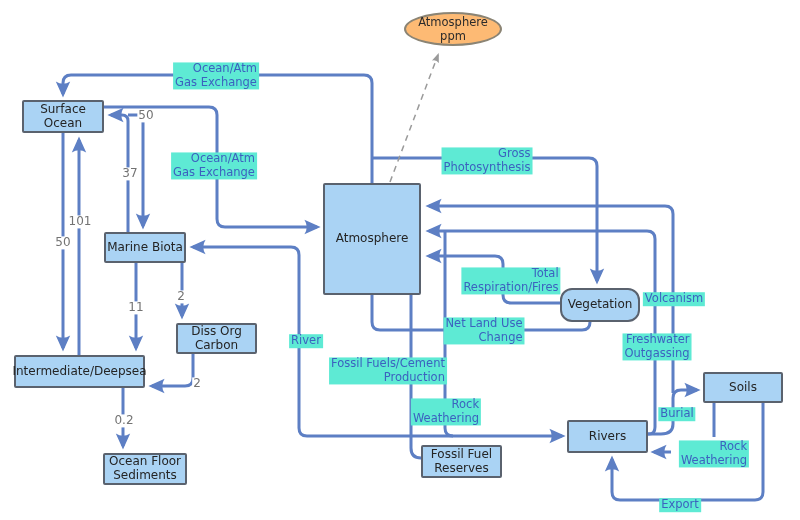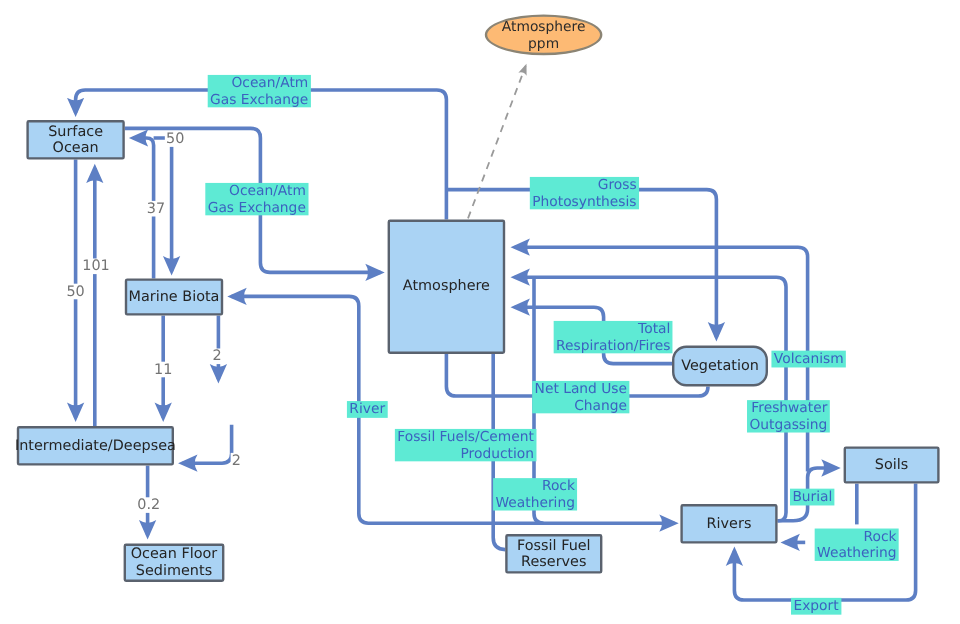--- a/index.html
+++ b/index.html
@@ -90,20 +90,22 @@
   <div class="num" style="left:80px;top:222px;">101</div>
   <div class="num" style="left:63px;top:243px;">50</div>
   <div class="num" style="left:136px;top:308px;">11</div>
   <div class="num" style="left:181px;top:297px;">2</div>
   <div class="num" style="left:197px;top:384px;">2</div>
   <div class="num" style="left:124px;top:421px;">0.2</div>
 
   <div class="ellipse" style="left:404px;top:12px;width:98px;height:34px;">Atmosphere ppm</div>
   <div class="node" style="left:22px;top:100px;width:82px;height:33px;">Surface Ocean</div>
   <div class="node" style="left:104px;top:232px;width:82px;height:31px;">Marine Biota</div>
+  <div class="node" style="left:176px;top:323px;width:81px;height:31px;">Diss Org
+Carbon</div>
   <div class="node" style="left:14px;top:355px;width:131px;height:33px;">Intermediate/Deepsea</div>
   <div class="node" style="left:103px;top:453px;width:84px;height:32px;">Ocean Floor
 Sediments</div>
   <div class="node" style="left:323px;top:183px;width:98px;height:112px;">Atmosphere</div>
   <div class="node" style="left:560px;top:288px;width:80px;height:34px;border-radius:12px;">Vegetation</div>
   <div class="node" style="left:703px;top:372px;width:80px;height:31px;">Soils</div>
   <div class="node" style="left:421px;top:445px;width:81px;height:33px;">Fossil Fuel
 Reserves</div>
   <div class="node" style="left:567px;top:420px;width:81px;height:33px;">Rivers</div>
 

